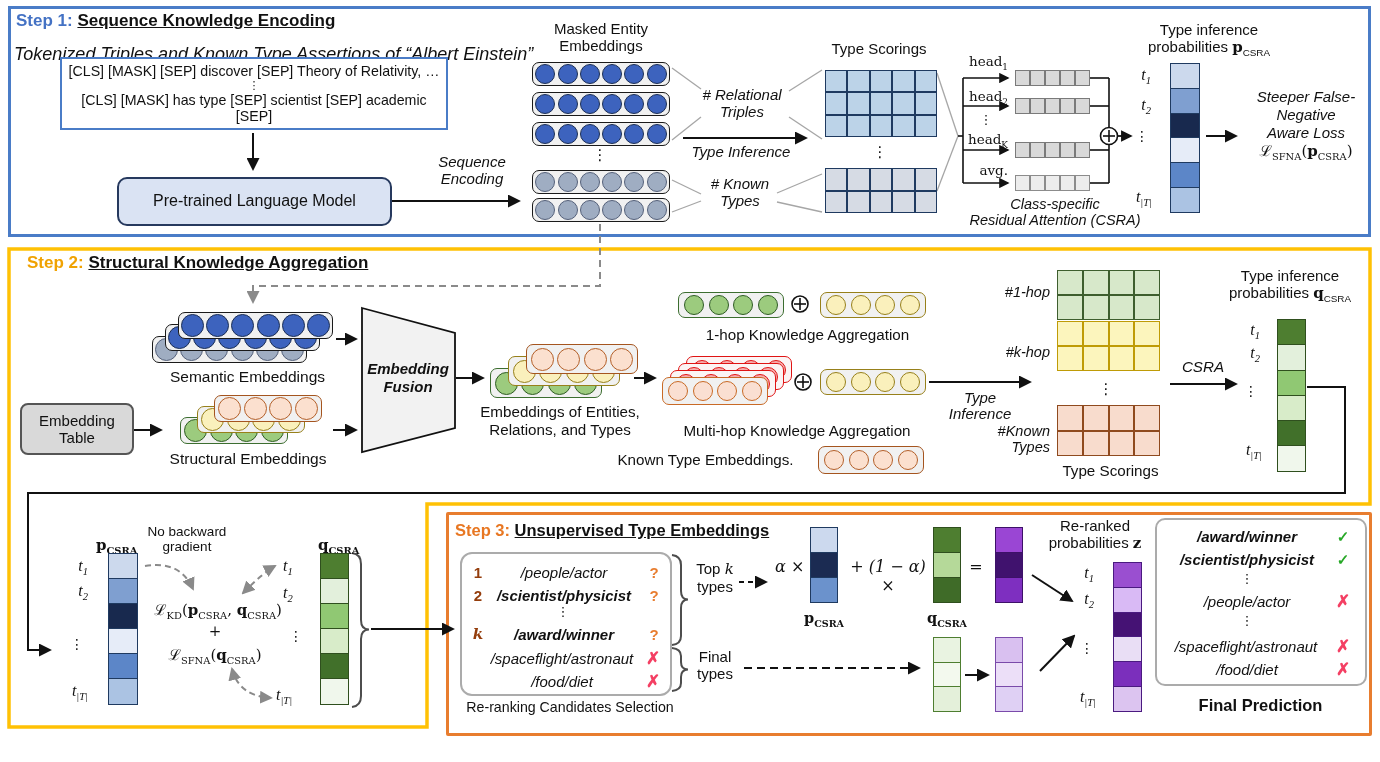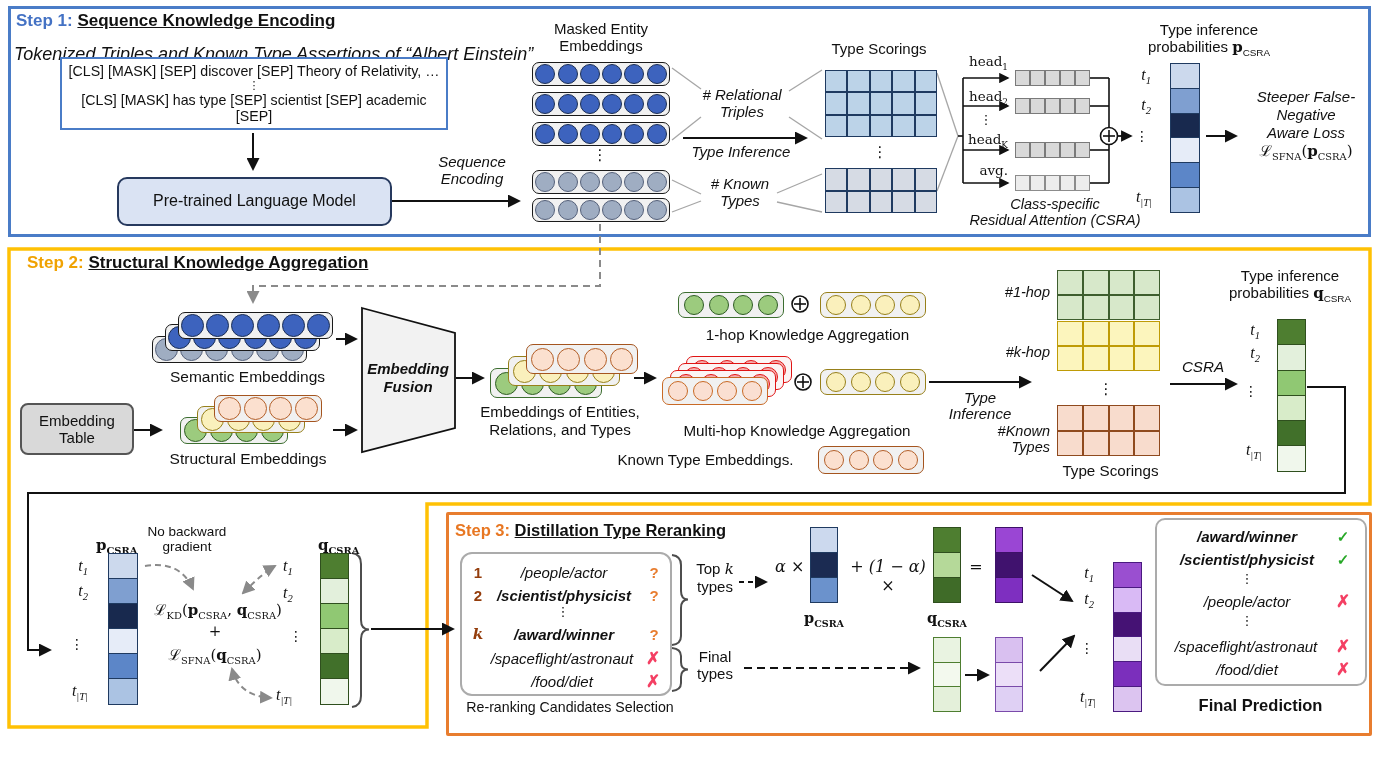--- a/index.html
+++ b/index.html
@@ -557,21 +557,21 @@
       <div style="flex: 1 1 0%; background: rgb(65, 112, 42); border: 1.5px solid rgb(47, 79, 30); box-sizing: border-box; margin-top: -1.5px;"></div>
       <div style="flex: 1 1 0%; background: rgb(240, 247, 236); border: 1.5px solid rgb(47, 79, 30); box-sizing: border-box; margin-top: -1.5px;"></div>
     </div>
   <div class="abs tl" style="left:283px;top:557px;width:26px;z-index:3"><span>t</span><sub>1</sub></div>
   <div class="abs tl" style="left:283px;top:584px;width:26px;z-index:3"><span>t</span><sub>2</sub></div>
   <div class="abs ctr dots" style="left:287px;top:628px;width:18px;font-size:14px;z-index:3">⋮</div>
   <div class="abs tl" style="left:276px;top:686px;width:40px;z-index:3"><span>t</span><sub>|T|</sub></div>
 
   <div class="abs" style="left:455px;top:521px;font-size:16.5px;z-index:3">
     <span class="b" style="color:#e87722">Step 3:</span>
-    <span class="b u">Distillation Type Reranking</span>
+    <span class="b u">Unsupervised Type Embeddings</span>
   </div>
 
   <div class="abs" style="left:460px;top:552px;width:208px;height:140px;border:2px solid #ababab;border-radius:12px;background:#fff;z-index:3"></div>
 
   <div class="abs rank ctr fs15" style="left:470px;top:564px;width:16px;z-index:4">1</div>
   <div class="abs it ctr fs15" style="left:486px;top:564px;width:156px;z-index:4">/people/actor</div>
   <div class="abs q-mark ctr fs15" style="left:646px;top:564px;width:16px;z-index:4">?</div>
 
   <div class="abs rank ctr fs15" style="left:470px;top:587px;width:16px;z-index:4">2</div>
   <div class="abs it b ctr fs15" style="left:486px;top:587px;width:156px;z-index:4">/scientist/physicist</div>
@@ -623,20 +623,24 @@
       <div style="flex: 1 1 0%; background: rgb(233, 243, 225); border: 1.5px solid rgb(78, 126, 48); box-sizing: border-box;"></div>
       <div style="flex: 1 1 0%; background: rgb(243, 249, 238); border: 1.5px solid rgb(78, 126, 48); box-sizing: border-box; margin-top: -1.5px;"></div>
       <div style="flex: 1 1 0%; background: rgb(228, 240, 218); border: 1.5px solid rgb(78, 126, 48); box-sizing: border-box; margin-top: -1.5px;"></div>
     </div>
   <div class="abs vcol" style="left: 995px; top: 637px; width: 28px; height: 75px; z-index: 3; display: flex; flex-direction: column;">
       <div style="flex: 1 1 0%; background: rgb(217, 192, 240); border: 1.5px solid rgb(122, 74, 170); box-sizing: border-box;"></div>
       <div style="flex: 1 1 0%; background: rgb(236, 223, 248); border: 1.5px solid rgb(122, 74, 170); box-sizing: border-box; margin-top: -1.5px;"></div>
       <div style="flex: 1 1 0%; background: rgb(223, 208, 244); border: 1.5px solid rgb(122, 74, 170); box-sizing: border-box; margin-top: -1.5px;"></div>
     </div>
 
+  <div class="abs ctr fs15" style="left:1030px;top:517px;width:130px;line-height:17px;z-index:3">
+    <div>Re-ranked</div>
+    <div><span>probabilities </span><span class="ser b">z</span></div>
+  </div>
   <div class="abs tl rt" style="left:1068px;top:564px;width:26px;z-index:3"><span>t</span><sub>1</sub></div>
   <div class="abs tl rt" style="left:1068px;top:590px;width:26px;z-index:3"><span>t</span><sub>2</sub></div>
   <div class="abs ctr dots" style="left:1078px;top:640px;width:18px;font-size:14px;z-index:3">⋮</div>
   <div class="abs tl rt" style="left:1056px;top:688px;width:40px;z-index:3"><span>t</span><sub>|T|</sub></div>
   <div class="abs vcol" style="left: 1113px; top: 562px; width: 29px; height: 150px; z-index: 3; display: flex; flex-direction: column;">
       <div style="flex: 1 1 0%; background: rgb(154, 79, 208); border: 1.5px solid rgb(74, 26, 128); box-sizing: border-box;"></div>
       <div style="flex: 1 1 0%; background: rgb(217, 186, 245); border: 1.5px solid rgb(74, 26, 128); box-sizing: border-box; margin-top: -1.5px;"></div>
       <div style="flex: 1 1 0%; background: rgb(69, 18, 116); border: 1.5px solid rgb(74, 26, 128); box-sizing: border-box; margin-top: -1.5px;"></div>
       <div style="flex: 1 1 0%; background: rgb(233, 222, 245); border: 1.5px solid rgb(74, 26, 128); box-sizing: border-box; margin-top: -1.5px;"></div>
       <div style="flex: 1 1 0%; background: rgb(123, 47, 188); border: 1.5px solid rgb(74, 26, 128); box-sizing: border-box; margin-top: -1.5px;"></div>

